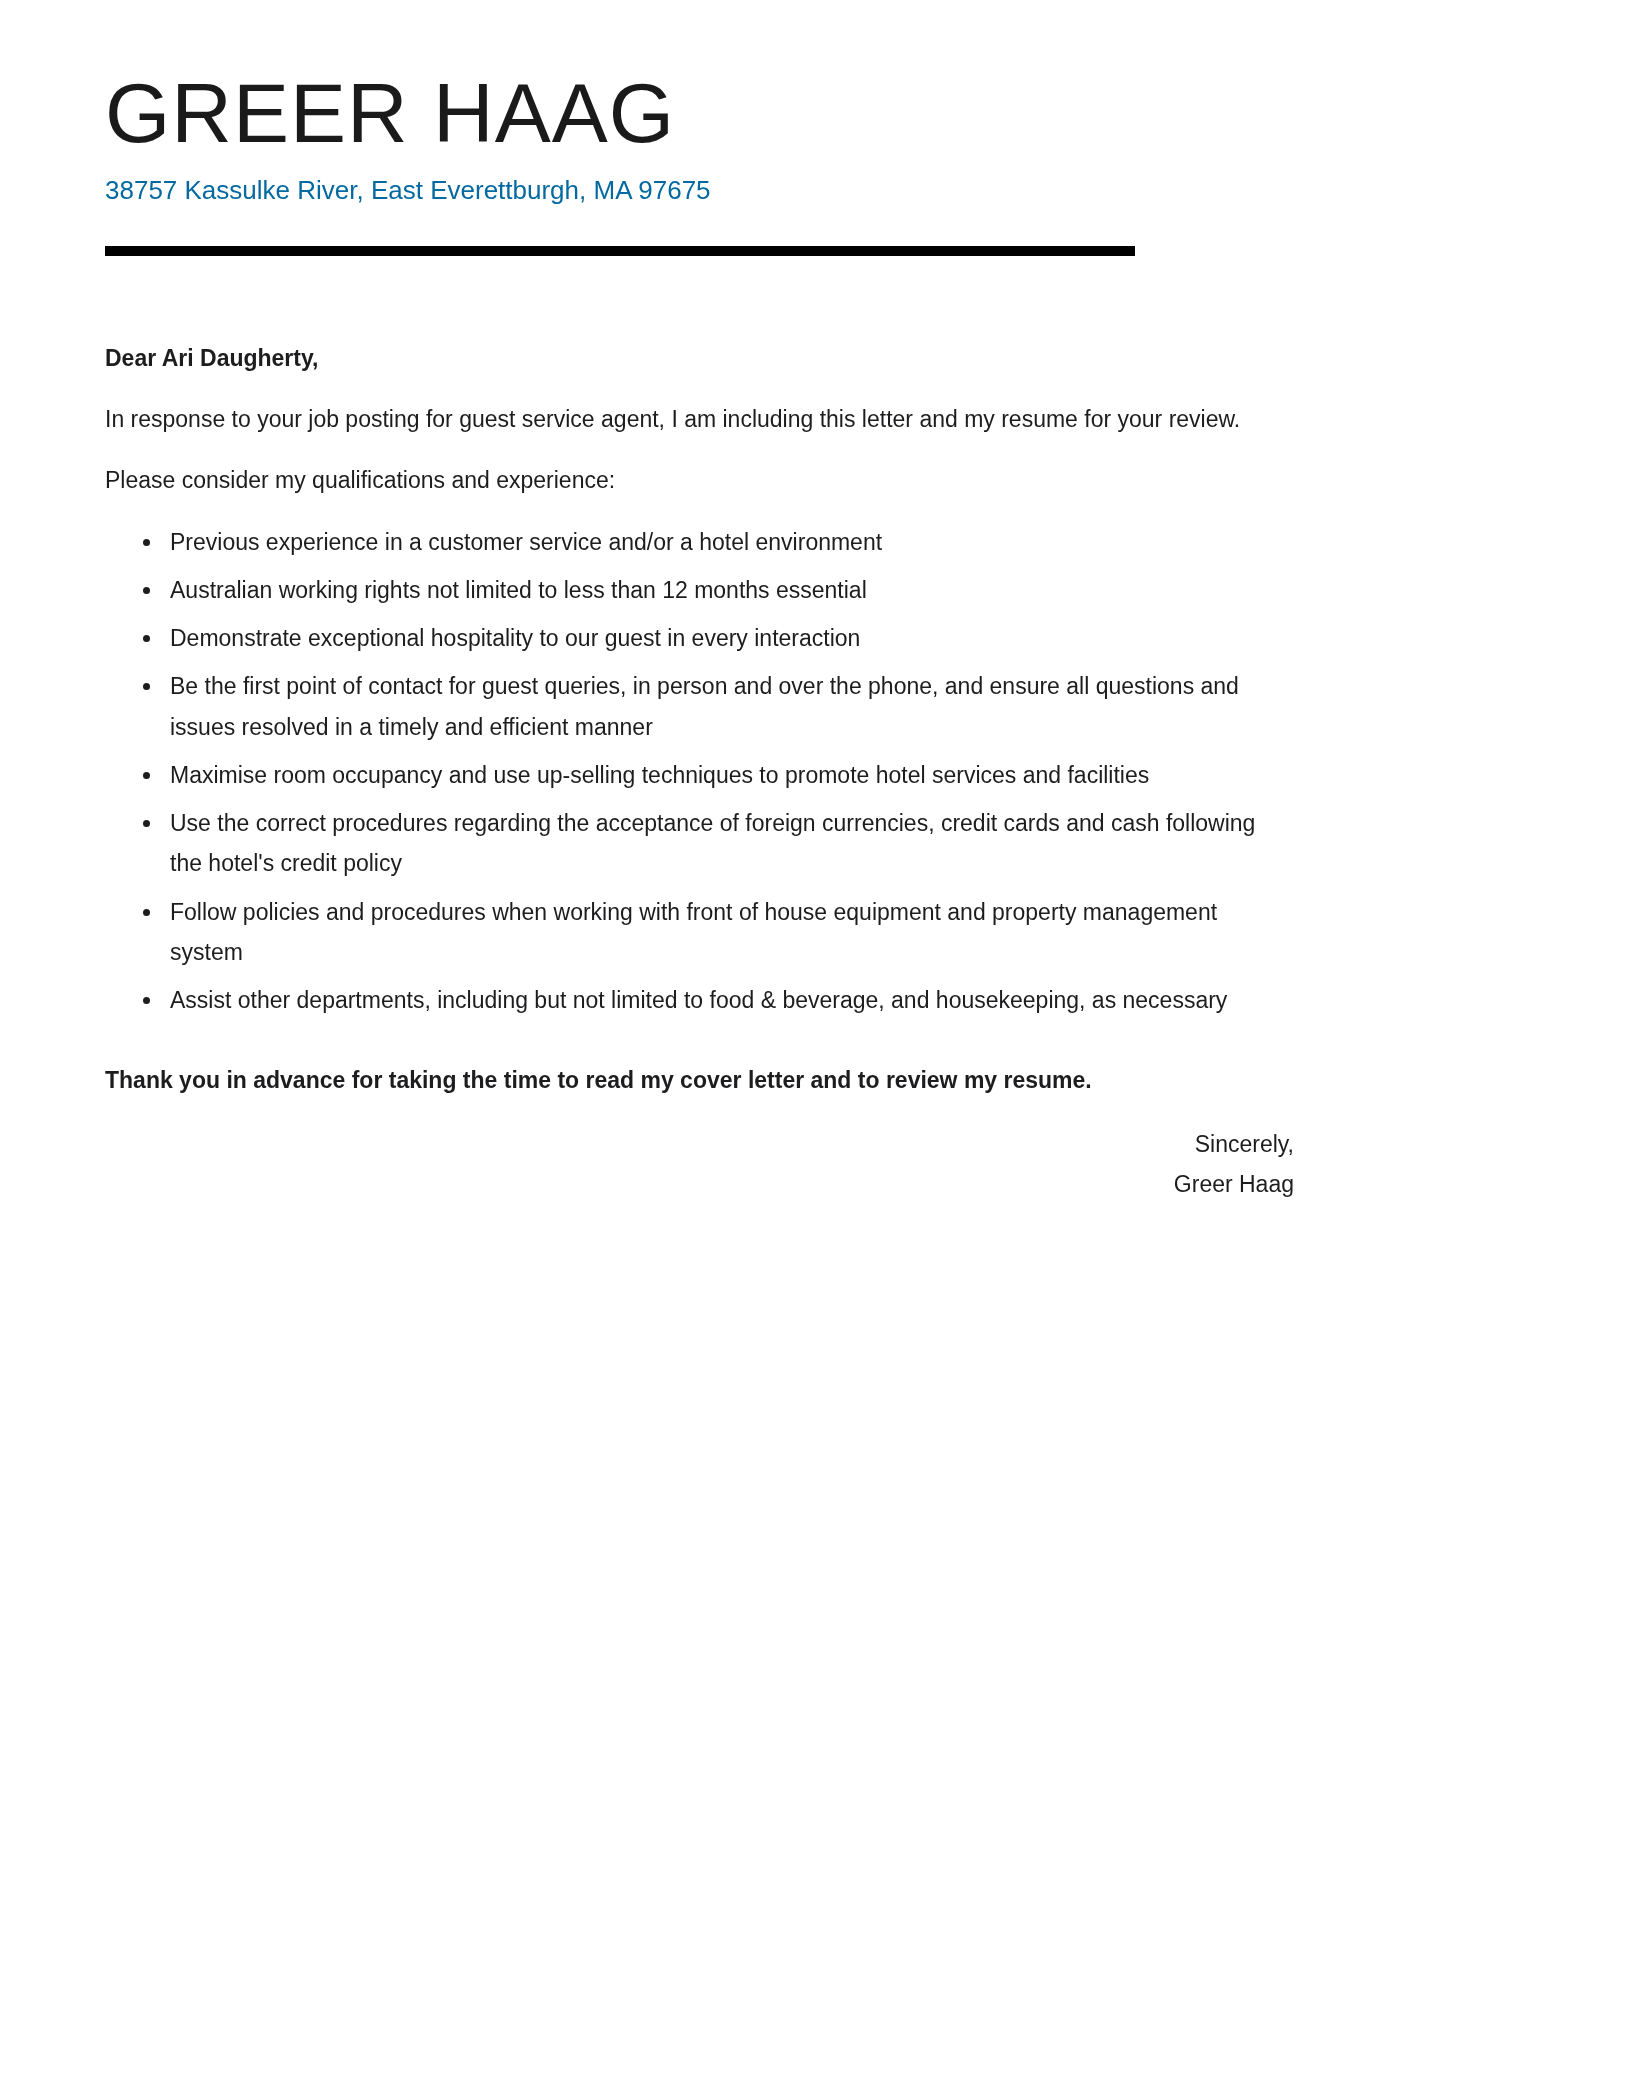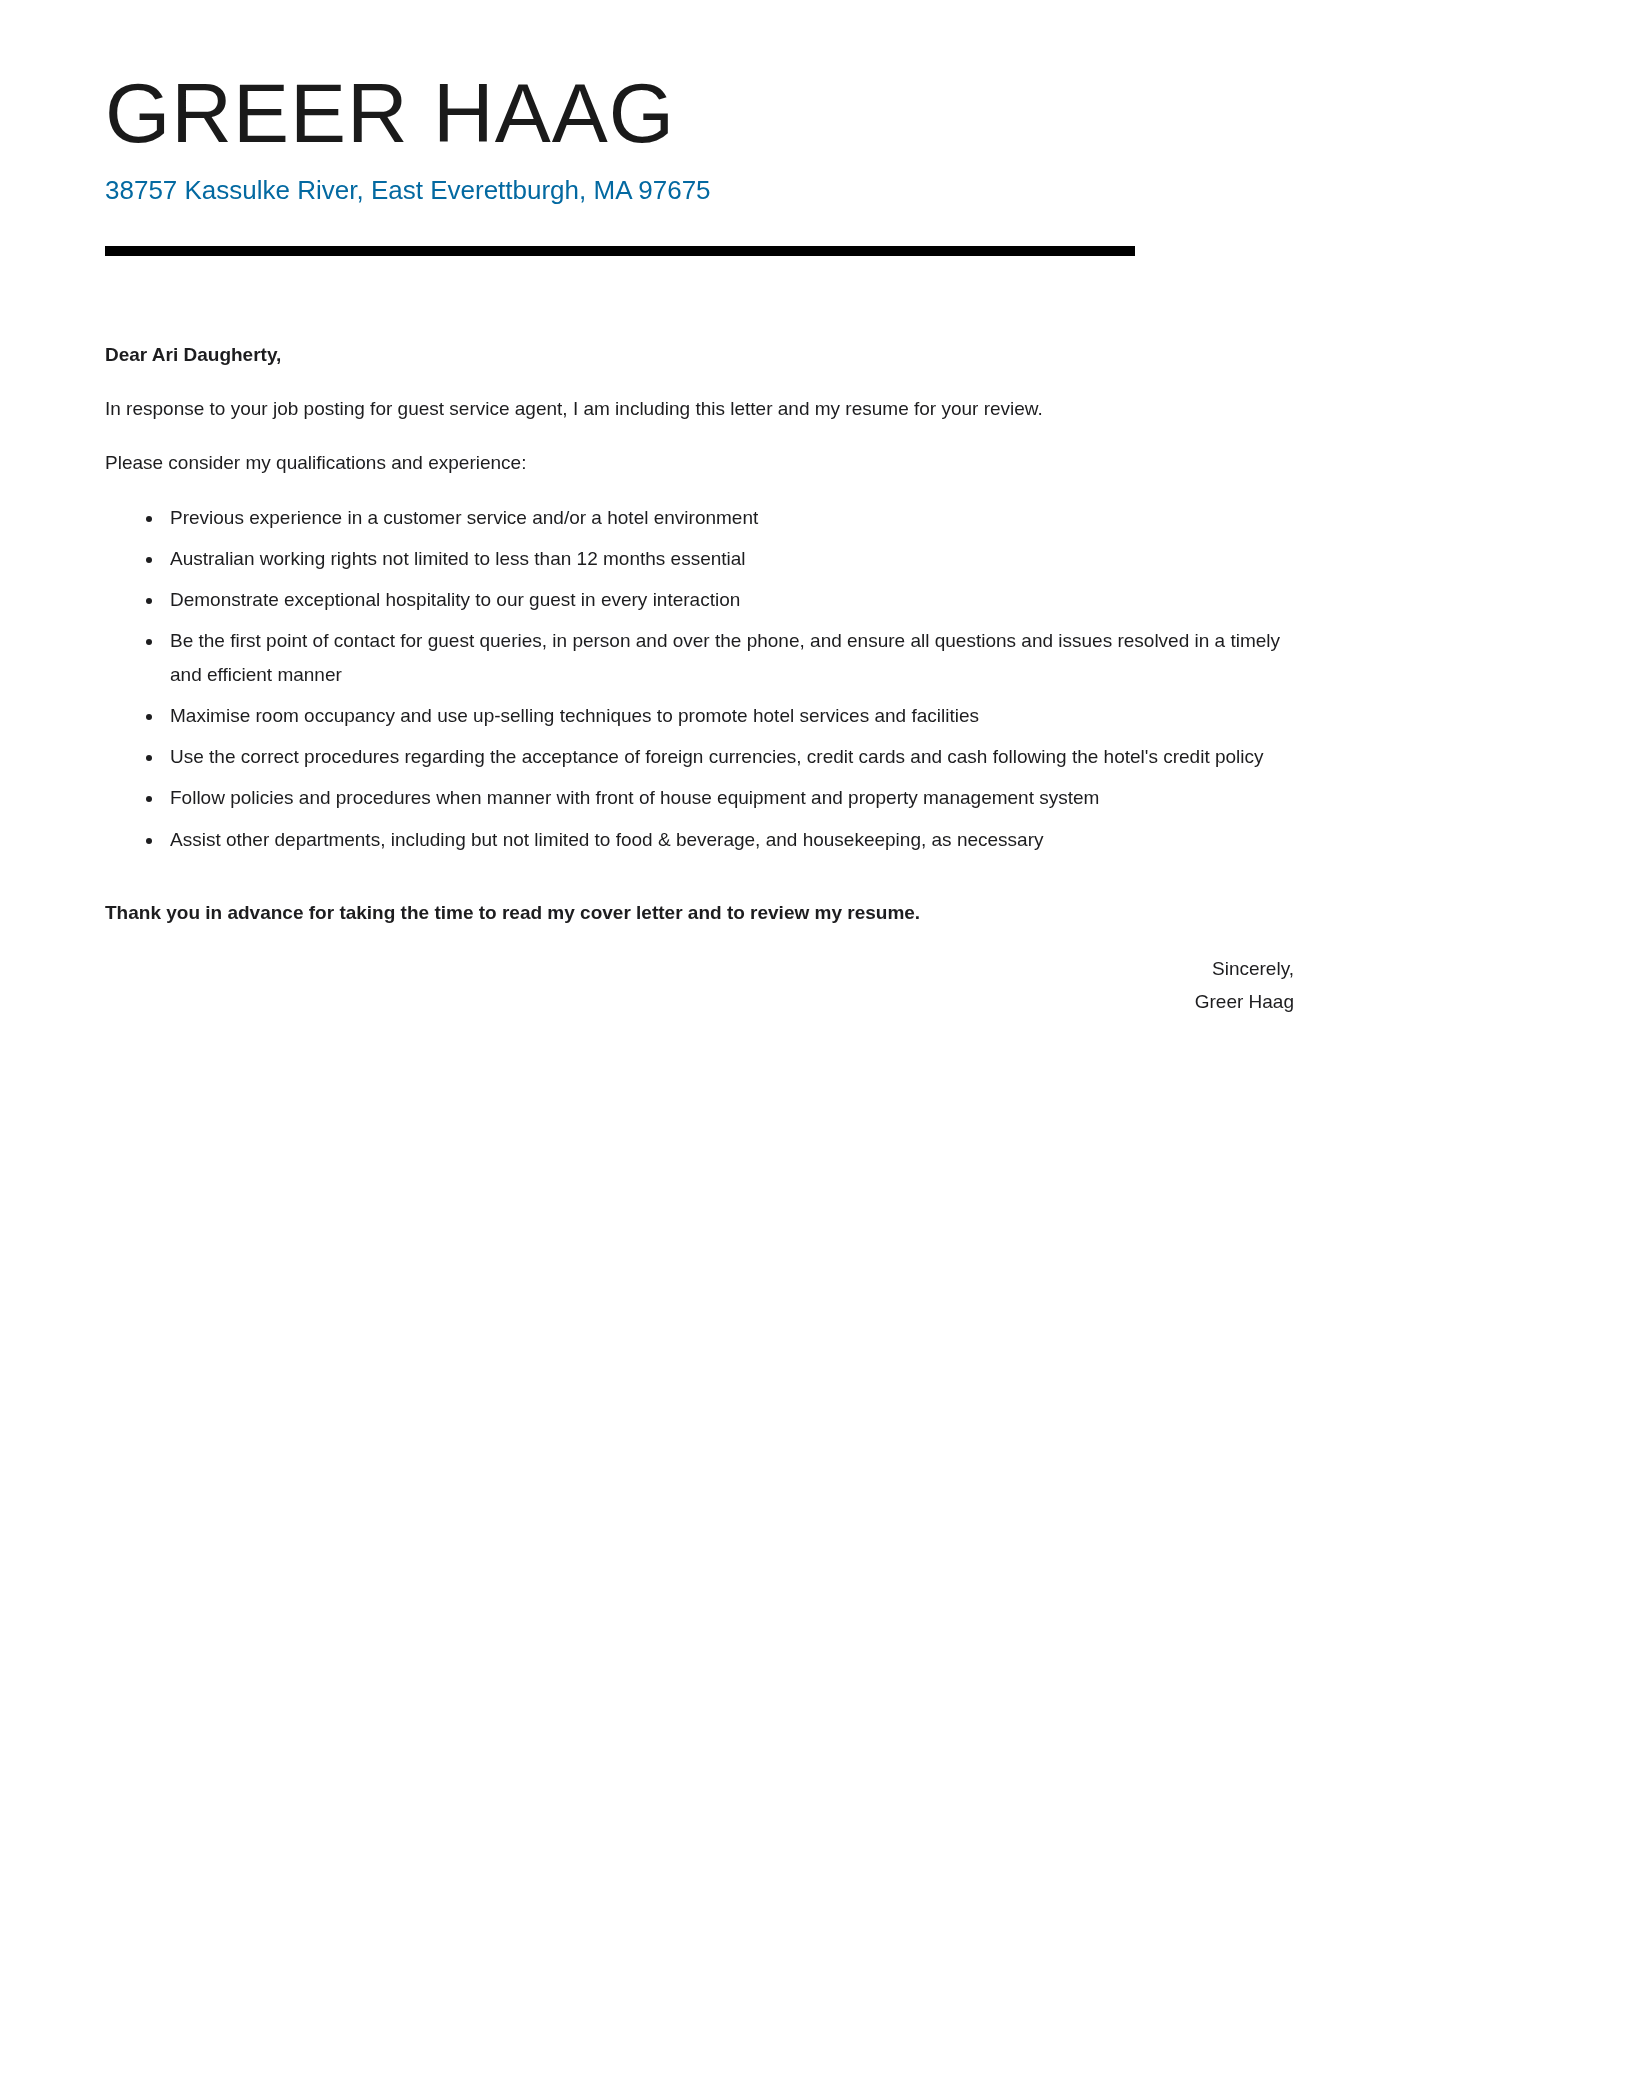--- a/index.html
+++ b/index.html
@@ -37,21 +37,21 @@
   }
   .rule {
     width: 1030px;
     height: 10px;
     background: #000000;
     border: none;
     margin: 38px 0 0 0;
   }
   .body-text {
     margin-top: 82px;
-    font-size: 19px;
+    font-size: 23px;
     line-height: 1.75;
     color: #1d1d1f;
   }
   .body-text p {
     margin: 0 0 21px 0;
   }
   p.salutation {
     font-weight: 700;
   }
   ul.qualifications {
@@ -92,21 +92,21 @@
 
     <p>Please consider my qualifications and experience:</p>
 
     <ul class="qualifications">
       <li>Previous experience in a customer service and/or a hotel environment</li>
       <li>Australian working rights not limited to less than 12 months essential</li>
       <li>Demonstrate exceptional hospitality to our guest in every interaction</li>
       <li>Be the first point of contact for guest queries, in person and over the phone, and ensure all questions and issues resolved in a timely and efficient manner</li>
       <li>Maximise room occupancy and use up-selling techniques to promote hotel services and facilities</li>
       <li>Use the correct procedures regarding the acceptance of foreign currencies, credit cards and cash following the hotel's credit policy</li>
-      <li>Follow policies and procedures when manner with front of house equipment and property management system</li>
+      <li>Follow policies and procedures when working with front of house equipment and property management system</li>
       <li>Assist other departments, including but not limited to food &amp; beverage, and housekeeping, as necessary</li>
     </ul>
 
     <p class="closing">Thank you in advance for taking the time to read my cover letter and to review my resume.</p>
 
     <p class="signoff-block">
       <span>Sincerely,</span><br>
       <span>Greer Haag</span>
     </p>
 

